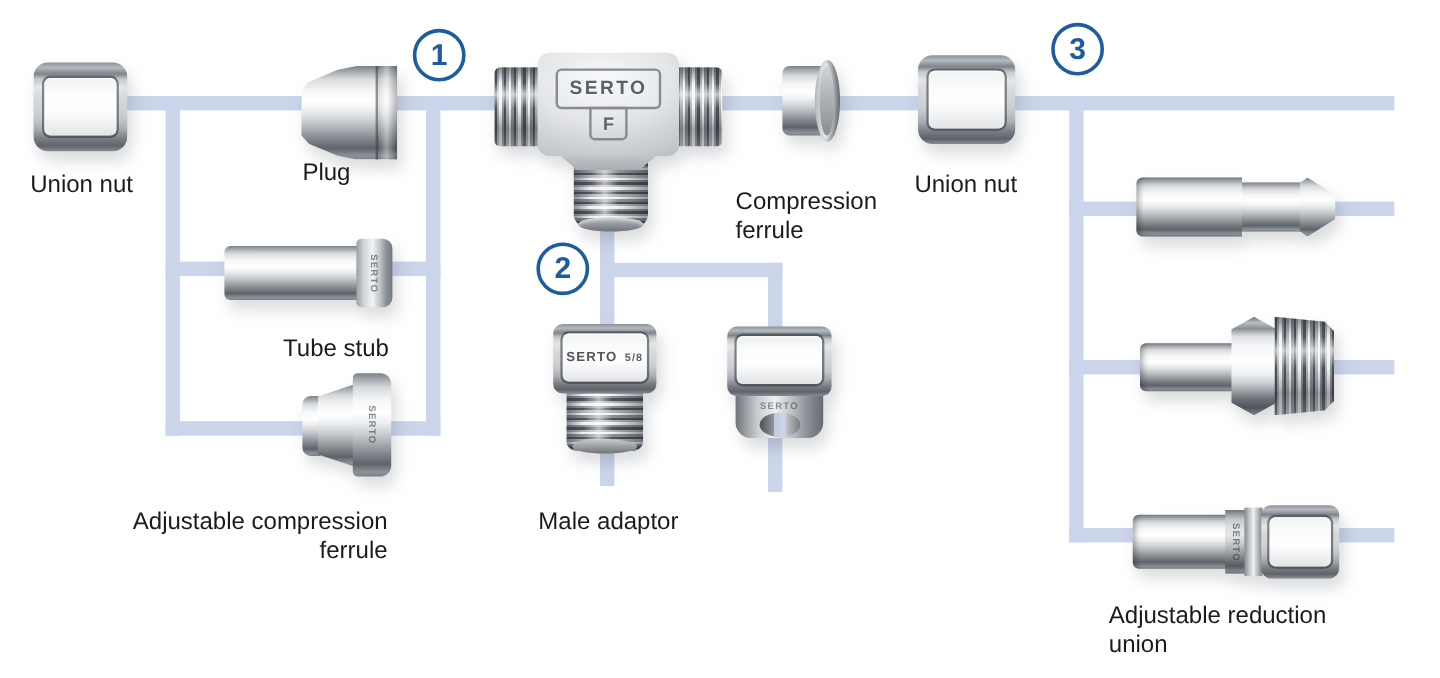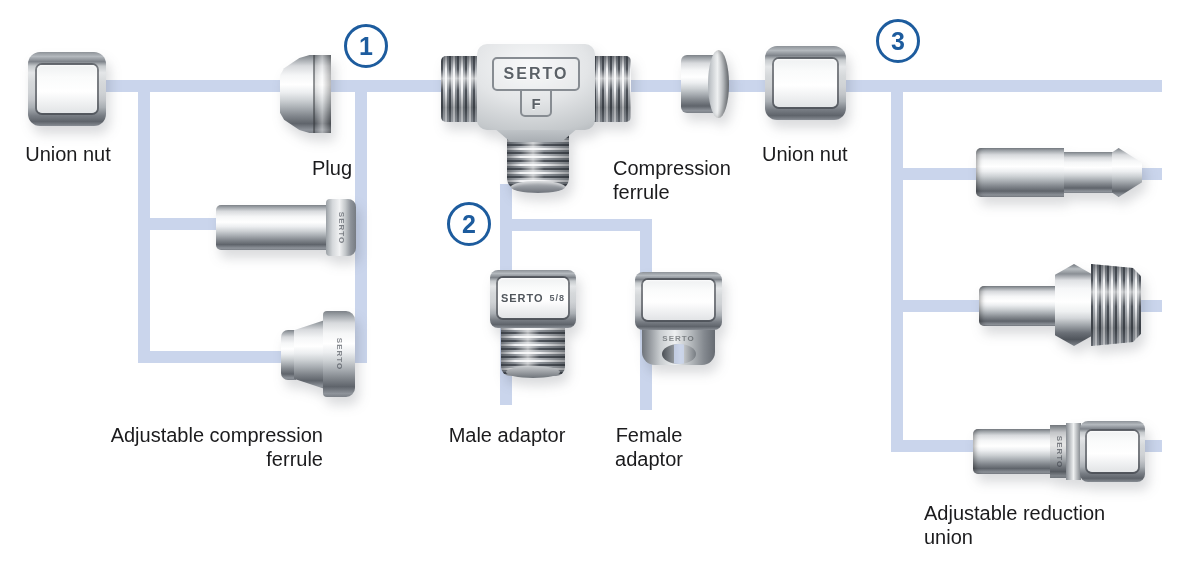--- a/index.html
+++ b/index.html
@@ -29,34 +29,34 @@
     display:flex; align-items:center; justify-content:center;
     font-weight:bold; font-size:25px; color:#1d5c9e;
   }
   .marker-1 { left:344px; top:24px; }
   .marker-2 { left:447px; top:202px; }
   .marker-3 { left:876px; top:19px; }
 
   
   .lbl { position:absolute; z-index:3; font-size:20px; line-height:24px; color:#1b1b1d; }
   .lbl-union-nut-left  { left:12px;  top:142px; width:112px; text-align:center; }
-  .lbl-plug            { left:252px; top:156px; width:100px; text-align:right; }
+  .lbl-plug            { left:252px; top:132px; width:100px; text-align:left; }
   .lbl-comp-ferrule    { left:613px; top:156px; width:132px; text-align:left; }
   .lbl-union-nut-right { left:762px; top:142px; width:110px; text-align:left; }
   .lbl-tube-stub       { left:218px; top:279px; width:124px; text-align:center; }
   .lbl-red-comp        { left:110px; top:423px; width:213px; text-align:right; }
   .lbl-male-adaptor    { left:446px; top:423px; width:122px; text-align:center; }
   .lbl-female-adaptor  { left:581px; top:423px; width:136px; text-align:center; }
   .lbl-hose-nozzle     { left:951px; top:221px; width:200px; text-align:left; }
   .lbl-adj-male        { left:951px; top:367px; width:230px; text-align:left; }
   .lbl-adj-red         { left:924px; top:501px; width:200px; text-align:left; }
 
   
   .part { position:absolute; z-index:2; filter:drop-shadow(4px 8px 6px rgba(50,55,65,.18)); }
-  .pc { position:absolute;margin-left:29px; }
+  .pc { position:absolute; }
   .metal-h { background:linear-gradient(180deg,
       #7c8187 0%, #9ea3a8 5%, #d8dadd 14%, #f5f6f7 26%, #ffffff 38%,
       #eceef0 48%, #cdd1d4 58%, #a8adb2 68%, #82878d 78%, #5f646b 88%,
       #8e939a 96%, #7a7f86 100%); }
   .thread-h { background:
       linear-gradient(180deg, rgba(40,45,52,.55) 0%, rgba(255,255,255,0) 20%,
         rgba(255,255,255,.65) 34%, rgba(255,255,255,0) 52%,
         rgba(20,25,30,.35) 78%, rgba(120,125,132,.45) 100%),
       repeating-linear-gradient(90deg, #4e535a 0 2px, #aeb2b7 2px 4px,
         #f0f1f3 4px 6px, #8d9298 6px 8px); }
@@ -318,18 +318,18 @@
     <div class="pc aru-ring"></div>
     <div class="pc aru-hex nutbg">
       <div class="nut-facet aru-facet"></div>
     </div>
   </div>
 
   <div class="lbl lbl-union-nut-left">Union nut</div>
   <div class="lbl lbl-plug">Plug</div>
   <div class="lbl lbl-comp-ferrule">Compression ferrule</div>
   <div class="lbl lbl-union-nut-right">Union nut</div>
+  <div class="lbl lbl-tube-stub">Tube stub</div>
   <div class="lbl lbl-red-comp">Adjustable compression ferrule</div>
   <div class="lbl lbl-male-adaptor">Male adaptor</div>
-  <div class="lbl lbl-female-adaptor">Female adaptor</div>
   <div class="lbl lbl-adj-red">Adjustable reduction union</div>
 
 </div>
 
 </body></html>

